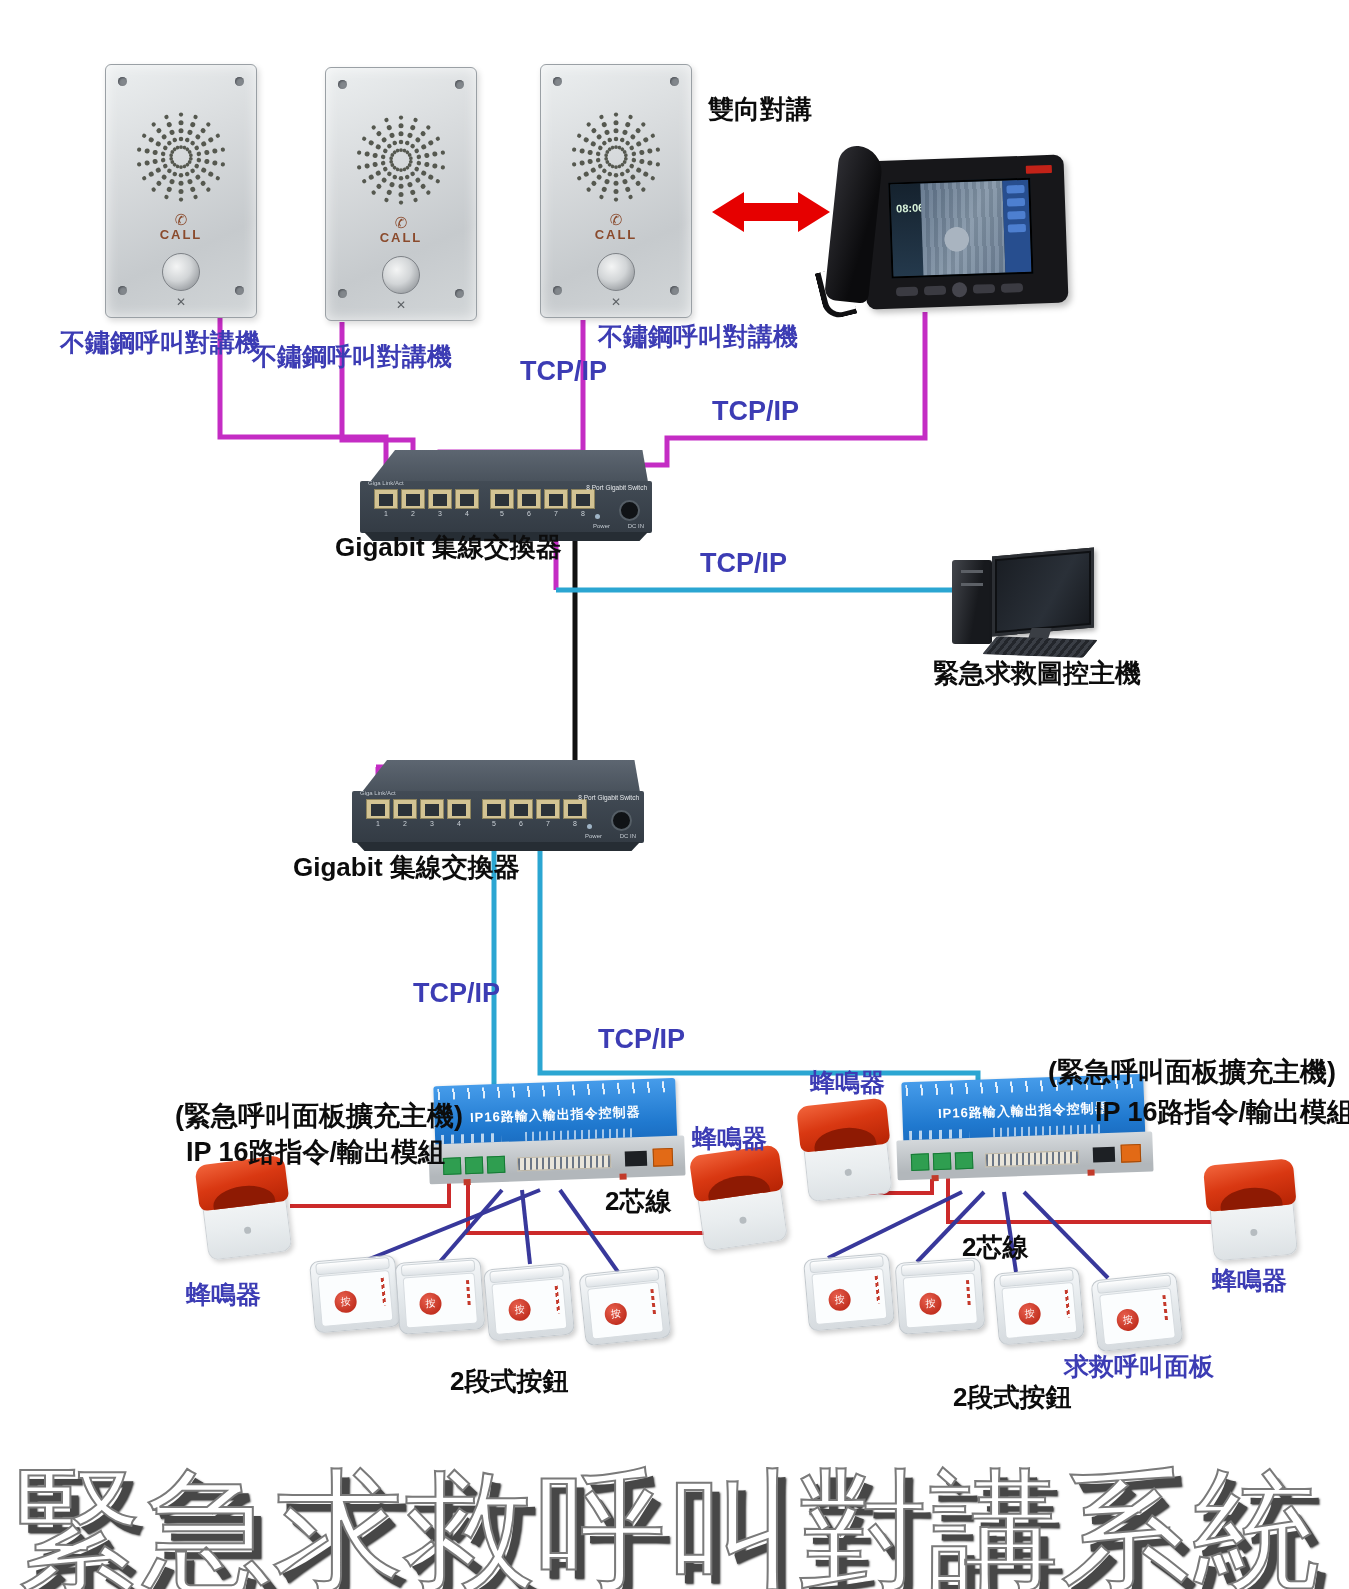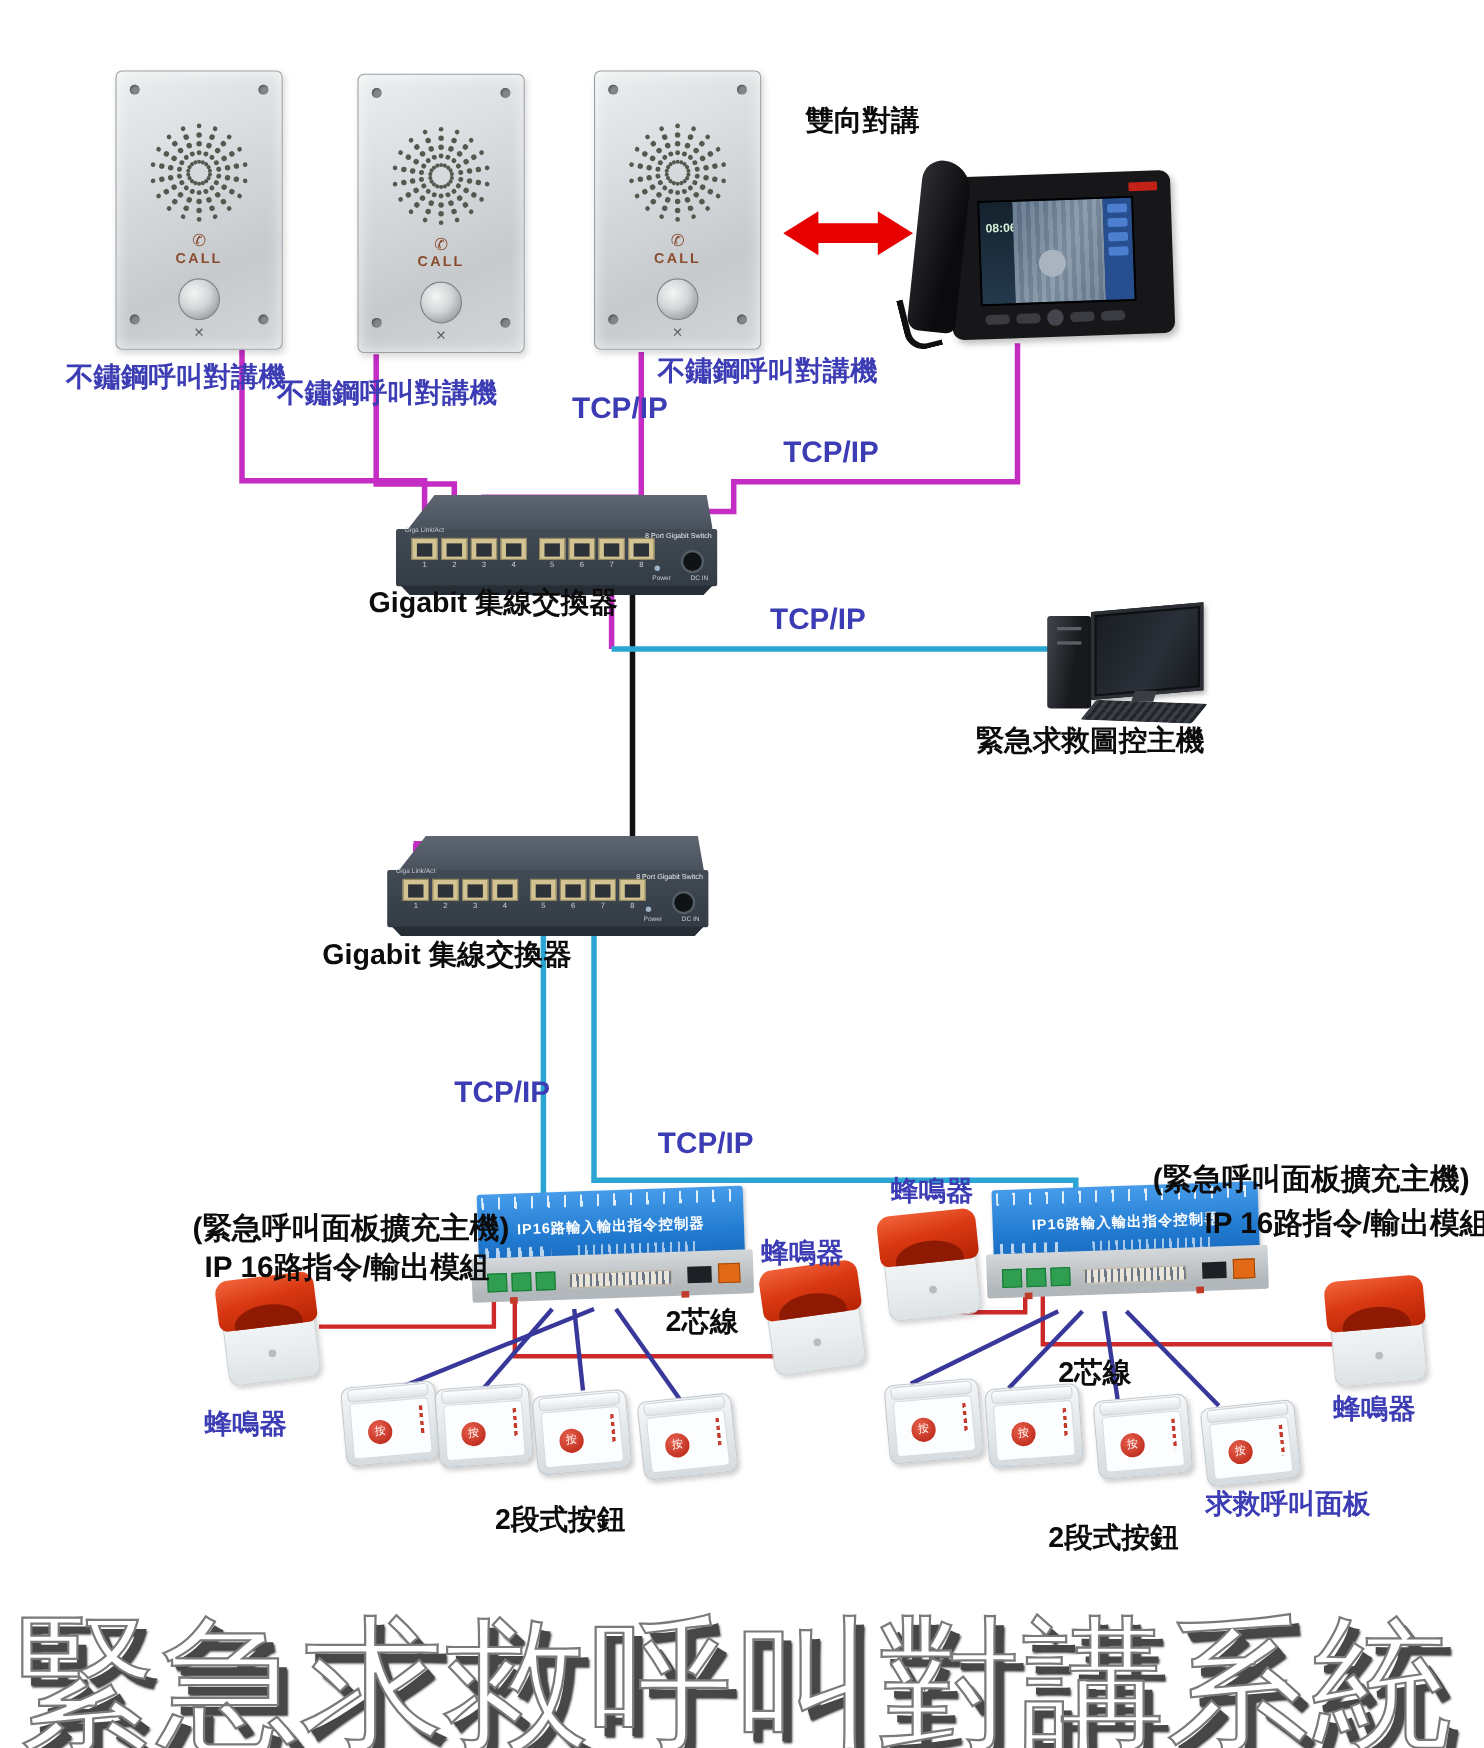--- a/index.html
+++ b/index.html
@@ -494,37 +494,37 @@
     <div class="sh"></div>
       <div class="fl"></div>
       <div class="pl"></div>
     <div class="rc">按</div>
     <div class="vt"></div>
   </div>
 
   <div class="lbl lbl-blue" style="left:60px;top:326px">不鏽鋼呼叫對講機</div>
   <div class="lbl lbl-blue" style="left:252px;top:340px">不鏽鋼呼叫對講機</div>
   <div class="lbl lbl-blue" style="left:598px;top:320px">不鏽鋼呼叫對講機</div>
-  <div class="lbl lbl-black" style="left:732px;top:92px">雙向對講</div>
+  <div class="lbl lbl-black" style="left:708px;top:92px">雙向對講</div>
   <div class="lbl lbl-tcp" style="left:520px;top:356px">TCP/IP</div>
   <div class="lbl lbl-tcp" style="left:712px;top:396px">TCP/IP</div>
   <div class="lbl lbl-black" style="left:335px;top:530px">Gigabit 集線交換器</div>
   <div class="lbl lbl-tcp" style="left:700px;top:548px">TCP/IP</div>
-  <div class="lbl lbl-black" style="left:887px;top:656px">緊急求救圖控主機</div>
+  <div class="lbl lbl-black" style="left:933px;top:656px">緊急求救圖控主機</div>
   <div class="lbl lbl-black" style="left:293px;top:850px">Gigabit 集線交換器</div>
   <div class="lbl lbl-tcp" style="left:413px;top:978px">TCP/IP</div>
   <div class="lbl lbl-tcp" style="left:598px;top:1024px">TCP/IP</div>
   <div class="lbl lbl-black" style="left:175px;top:1098px;font-size:27px">(緊急呼叫面板擴充主機)</div>
   <div class="lbl lbl-black" style="left:186px;top:1134px;font-size:27px">IP 16路指令/輸出模組</div>
   <div class="lbl lbl-black" style="left:1048px;top:1054px;font-size:27px">(緊急呼叫面板擴充主機)</div>
   <div class="lbl lbl-black" style="left:1095px;top:1094px;font-size:27px">IP 16路指令/輸出模組</div>
   <div class="lbl lbl-blue" style="left:692px;top:1122px">蜂鳴器</div>
   <div class="lbl lbl-blue" style="left:810px;top:1066px">蜂鳴器</div>
   <div class="lbl lbl-blue" style="left:186px;top:1278px">蜂鳴器</div>
   <div class="lbl lbl-blue" style="left:1212px;top:1264px">蜂鳴器</div>
   <div class="lbl lbl-black" style="left:605px;top:1184px">2芯線</div>
   <div class="lbl lbl-black" style="left:962px;top:1230px">2芯線</div>
   <div class="lbl lbl-black" style="left:450px;top:1364px">2段式按鈕</div>
   <div class="lbl lbl-black" style="left:953px;top:1380px">2段式按鈕</div>
-  <div class="lbl lbl-blue" style="left:1096px;top:1350px">求救呼叫面板</div>
+  <div class="lbl lbl-blue" style="left:1064px;top:1350px">求救呼叫面板</div>
 
   <div class="bigtitle">緊急求救呼叫對講系統</div>
 </div>
 
 </body></html>

